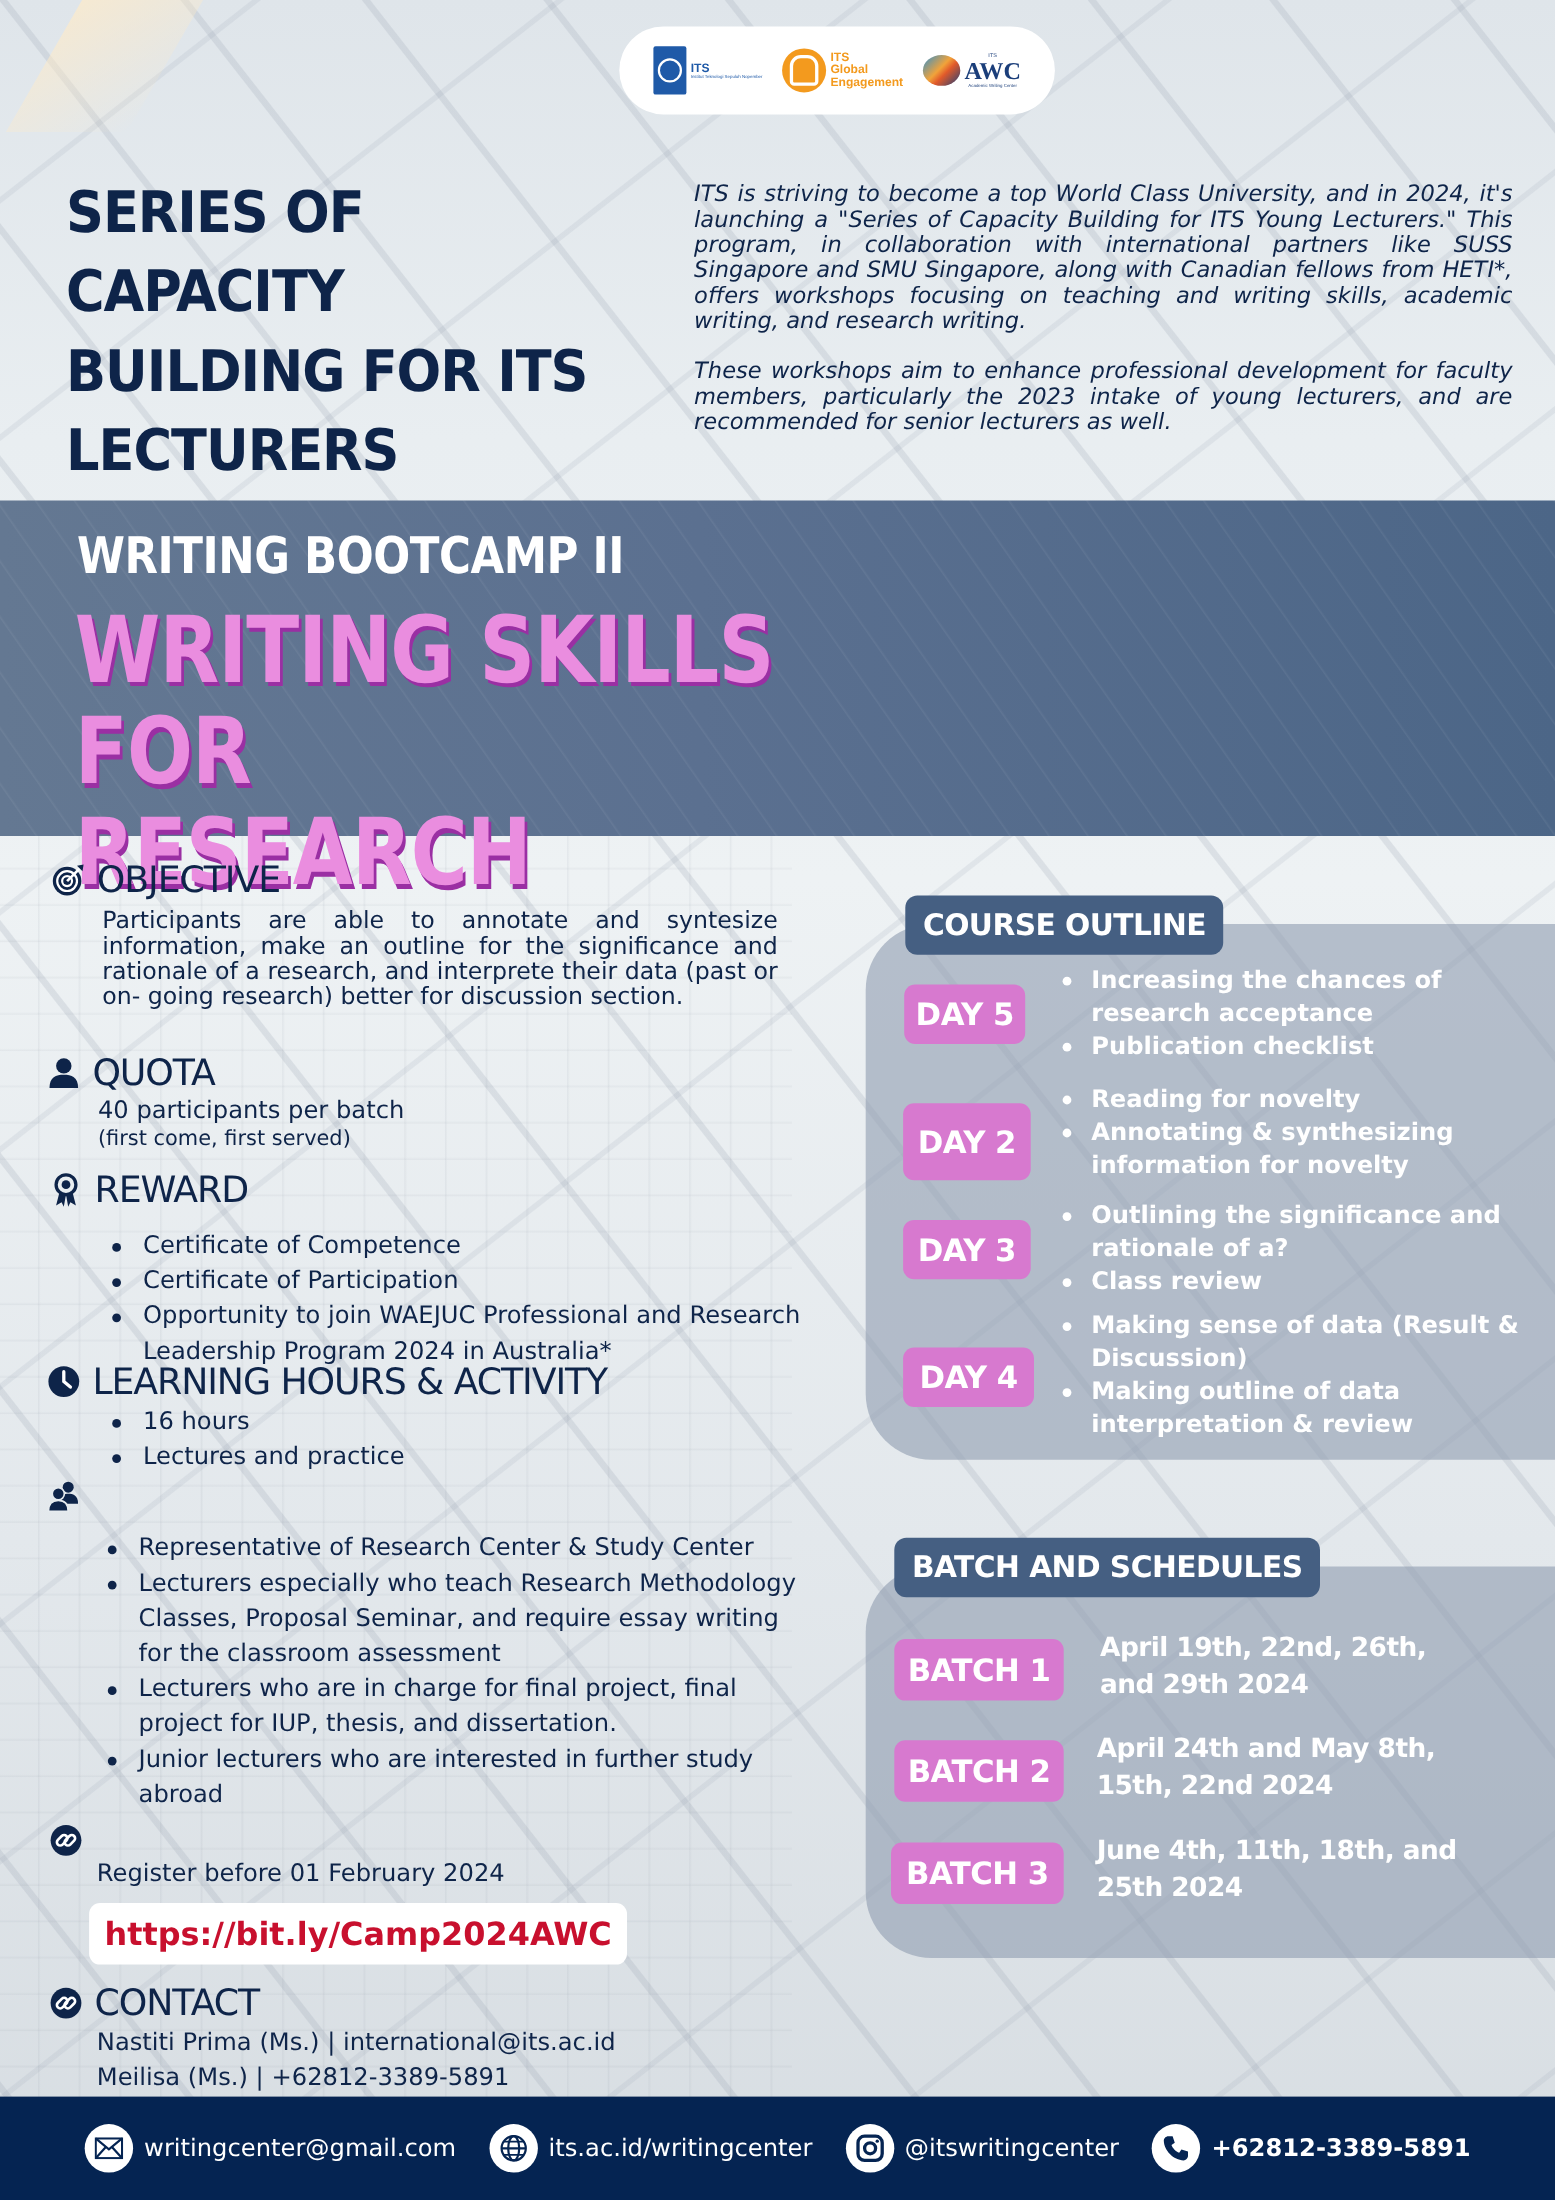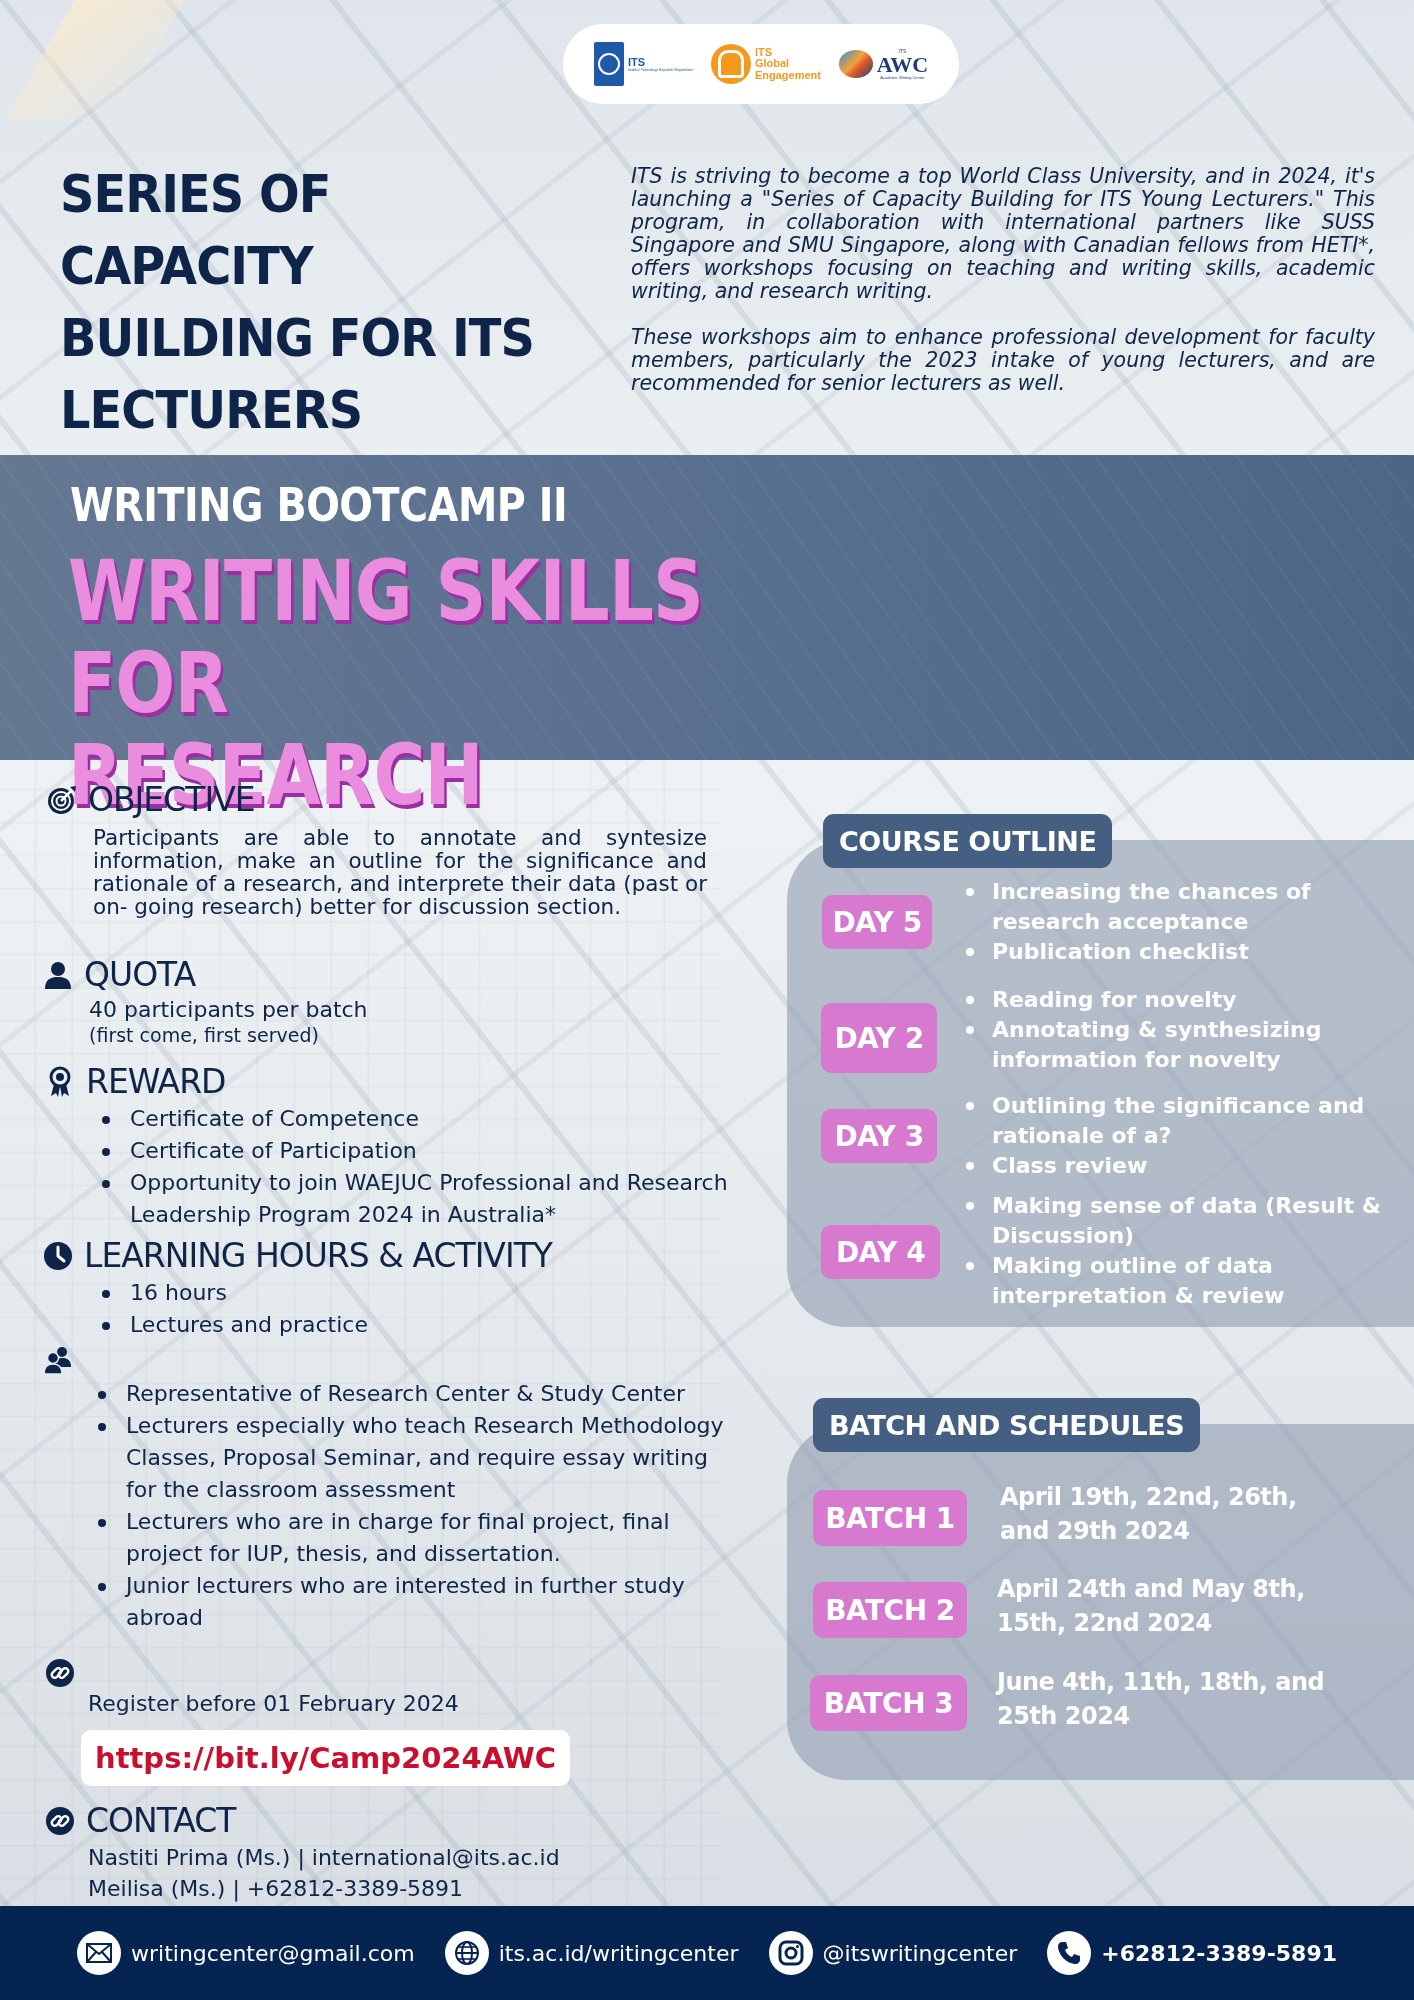--- a/index.html
+++ b/index.html
@@ -237,21 +237,21 @@
   <div class="sec-head">
     <span class="sec-icon">
       <svg width="26" height="32" viewBox="0 0 26 32">
           <circle cx="13" cy="11" r="9" fill="none" stroke="#0e2449" stroke-width="3"></circle>
           <circle cx="13" cy="11" r="4" fill="#0e2449"></circle>
           <path d="M7 18 L4 30 L9 27 L11 31 L13 20 Z M19 18 L22 30 L17 27 L15 31 L13 20 Z" fill="#0e2449"></path>
         </svg>
     </span>
     <span class="sec-title">REWARD</span>
   </div>
-  <ul class="bullets sec-body" style="margin-left:54px; margin-top:2px; width:700px;">
+  <ul class="bullets sec-body" style="margin-left:54px; margin-top:16px; width:700px;">
     <li>Certificate of Competence</li>
     <li>Certificate of Participation</li>
     <li>Opportunity to join WAEJUC Professional and Research Leadership Program 2024 in Australia*</li>
   </ul>
 </div>
 
 <div class="sec" style="left:42px; top:1236px;">
   <div class="sec-head">
     <span class="sec-icon">
       <svg width="30" height="30" viewBox="0 0 30 30">
@@ -271,21 +271,21 @@
   <div class="sec-head">
     <span class="sec-icon">
       <svg width="30" height="30" viewBox="0 0 30 30">
           <circle cx="19" cy="7" r="5" fill="#0e2449"></circle>
           <path d="M12 22 C12 14 16 13 19 13 C23 13 28 14 28 22 Z" fill="#0e2449"></path>
           <circle cx="10" cy="13" r="5.5" fill="#0e2449" stroke="#e6ebef" stroke-width="1.5"></circle>
           <path d="M1 29 C1 21 5 19 10 19 C15 19 19 21 19 29 Z" fill="#0e2449" stroke="#e6ebef" stroke-width="1.5"></path>
         </svg>
     </span>
   </div>
-  <ul class="bullets sec-body" style="margin-left:52px; margin-top:2px; width:640px;">
+  <ul class="bullets sec-body" style="margin-left:52px; margin-top:16px; width:640px;">
     <li>Representative of Research Center &amp; Study Center</li>
     <li>Lecturers especially who teach Research Methodology Classes, Proposal Seminar, and require essay writing for the classroom assessment</li>
     <li>Lecturers who are in charge for final project, final project for IUP, thesis, and dissertation.</li>
     <li>Junior lecturers who are interested in further study abroad</li>
   </ul>
 </div>
 
 <div class="sec" style="left:44px; top:1657px;">
   <div class="sec-head">
     <span class="sec-icon">

